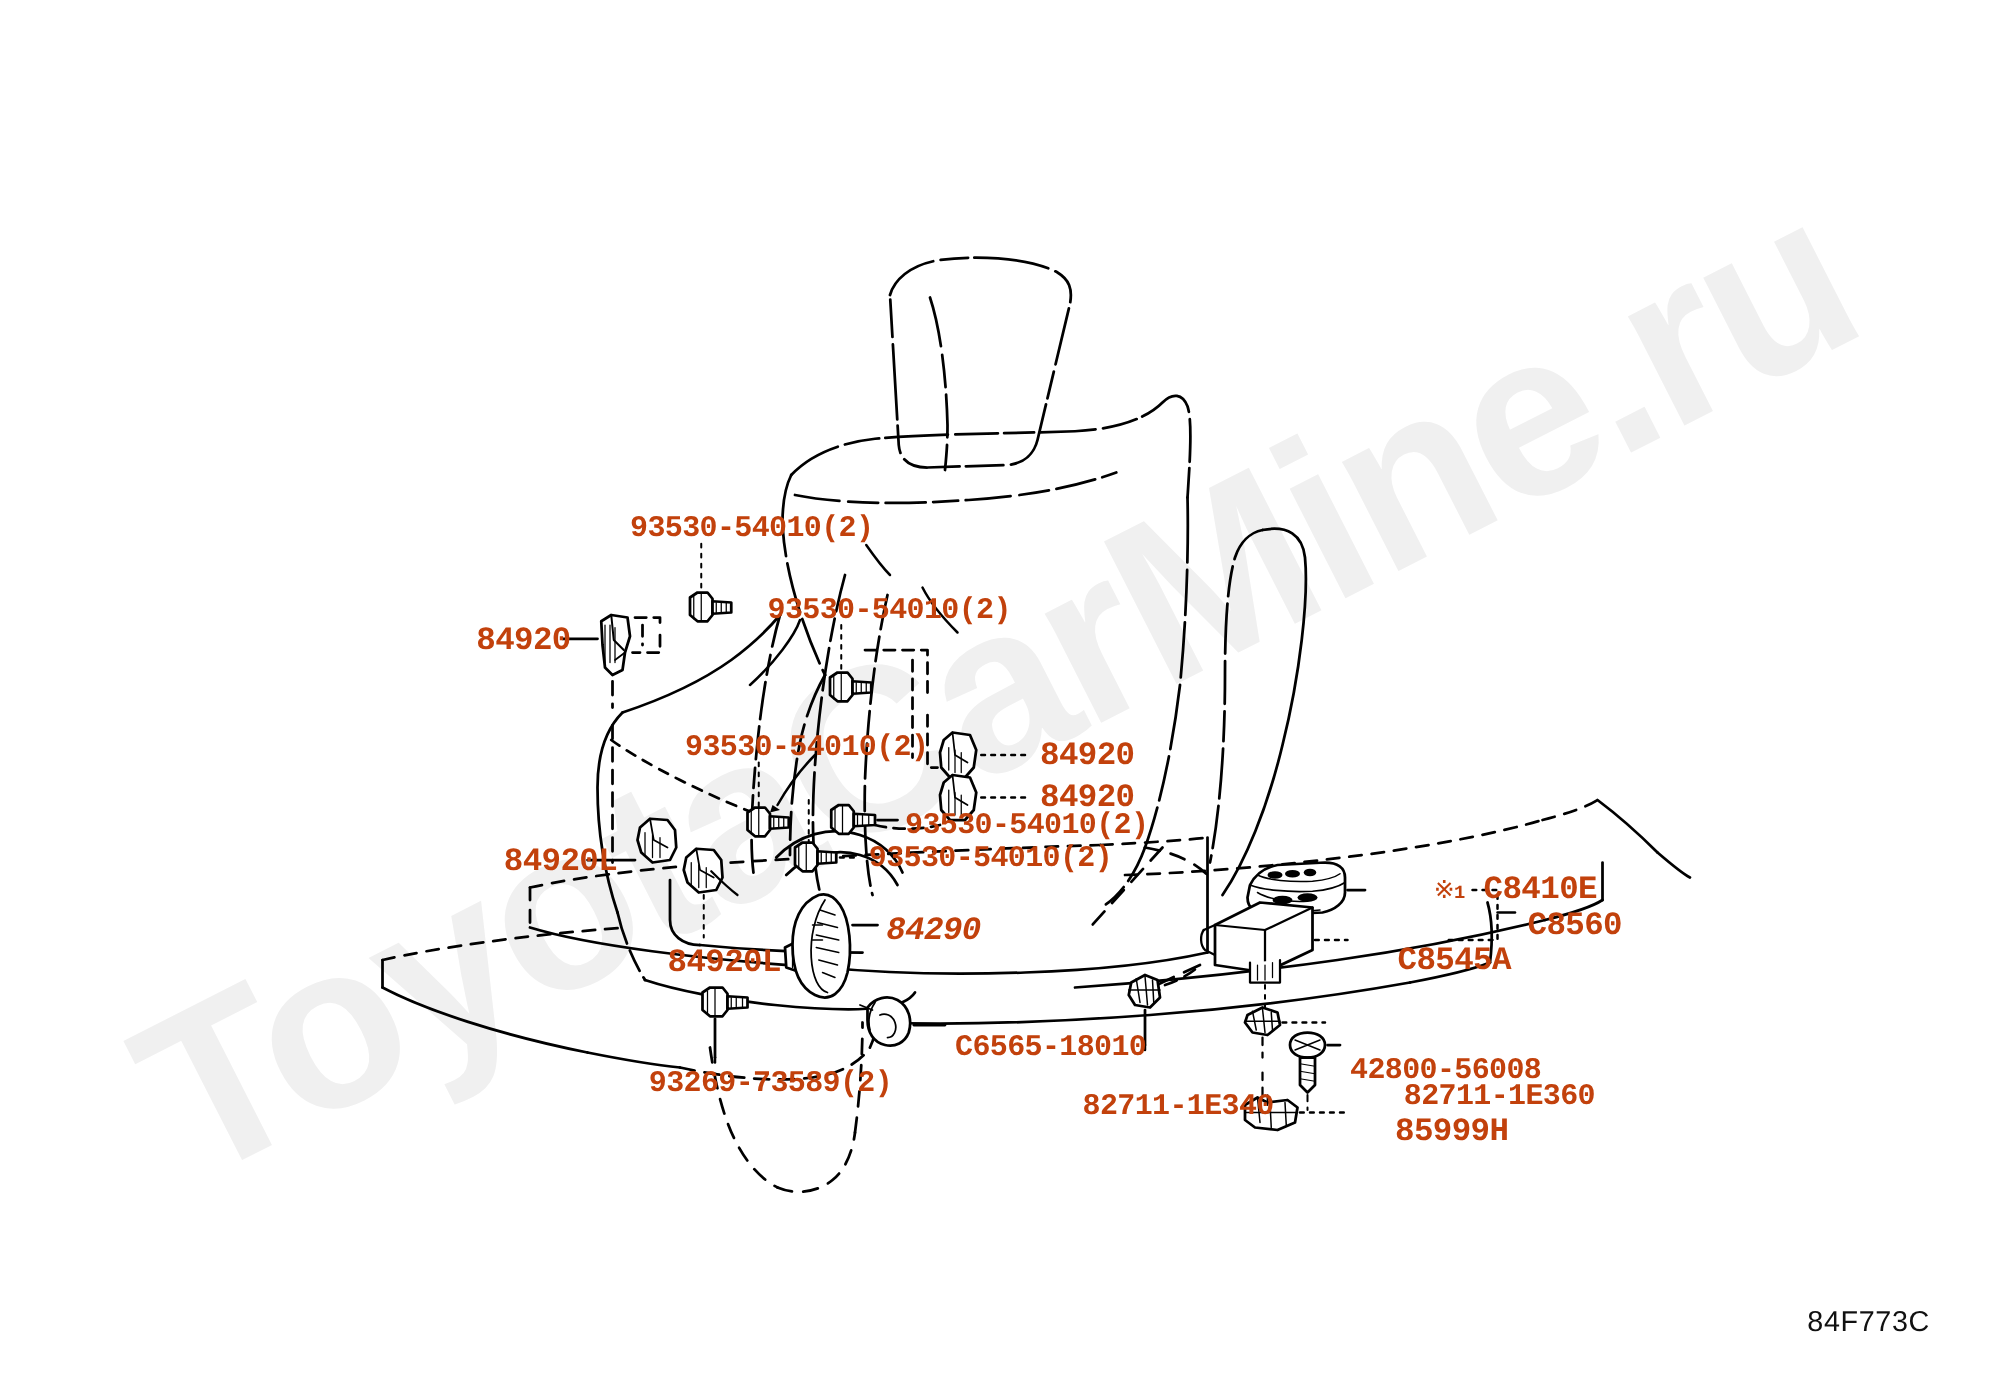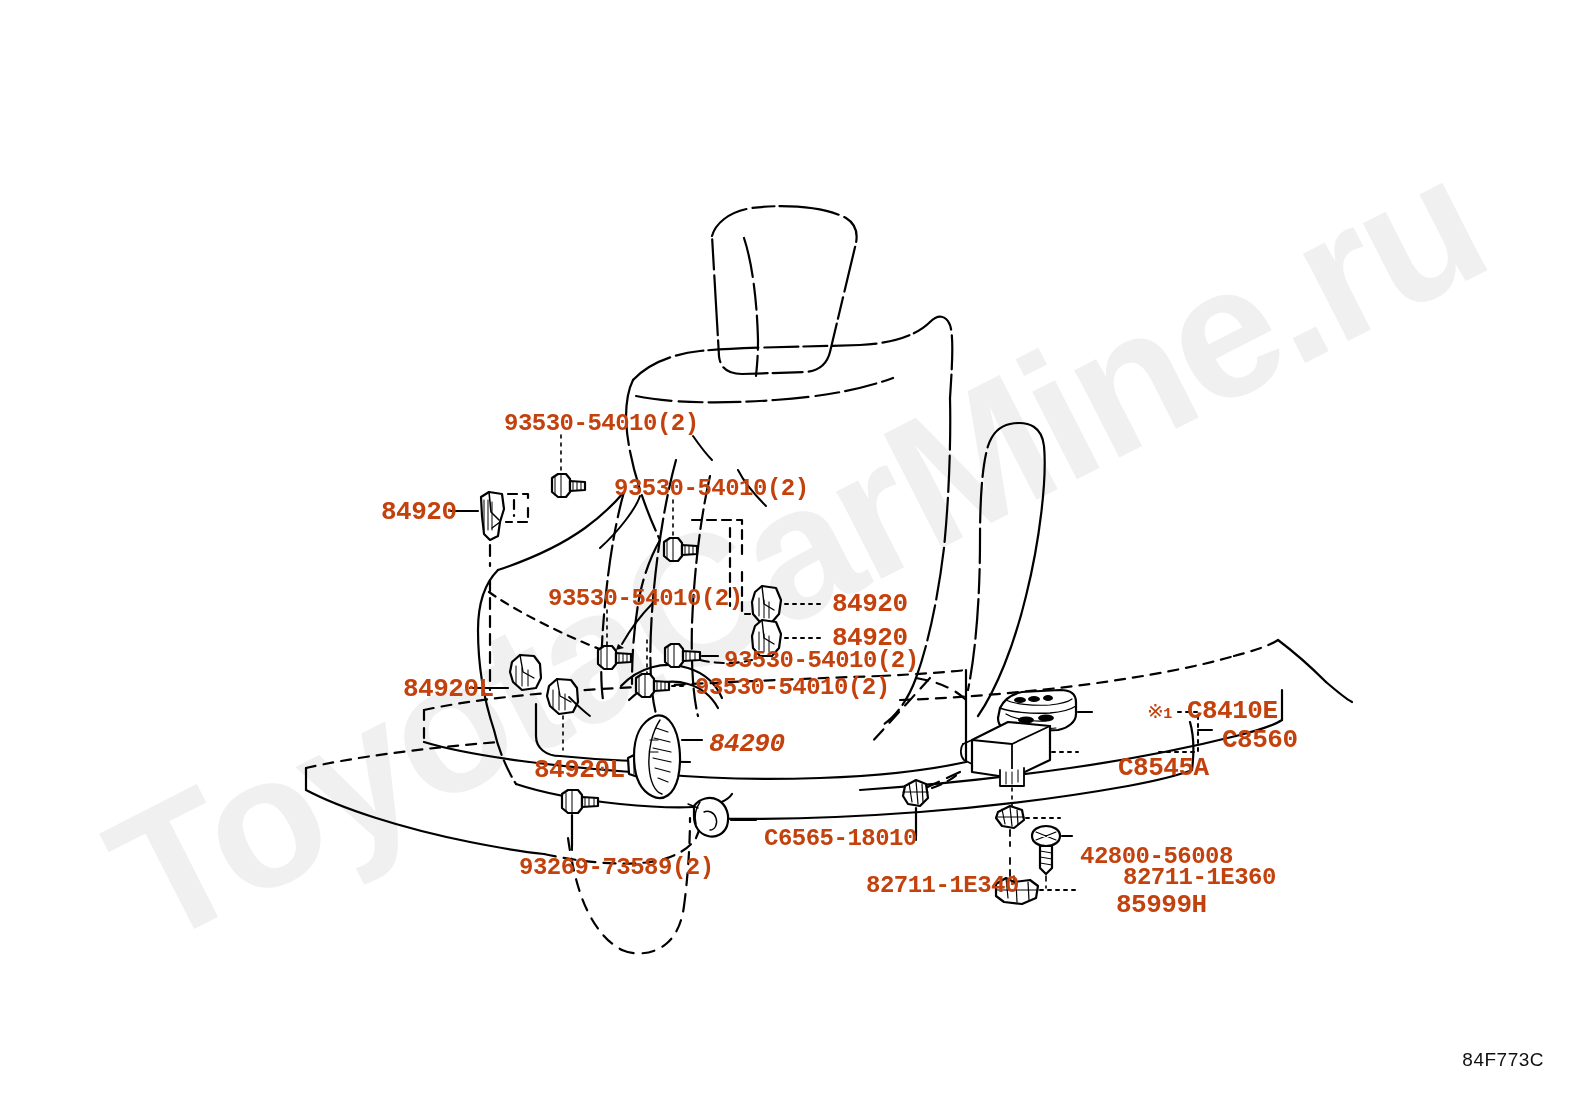--- a/index.html
+++ b/index.html
@@ -65,21 +65,21 @@
   .refmark {
     font-family: "DejaVu Sans", sans-serif;
     font-size: 20px;
     font-weight: normal;
   }
   .sheetcode {
     position: absolute;
     right: 48px;
     bottom: 28px;
     font-family: "Liberation Sans", sans-serif;
-    font-size: 19px;
+    font-size: 23px;
     letter-spacing: 0.5px;
     color: #111111;
   }
 </style>
 </head>
 <body>
 
 <div id="page">
 
   <div class="wm-layer">

